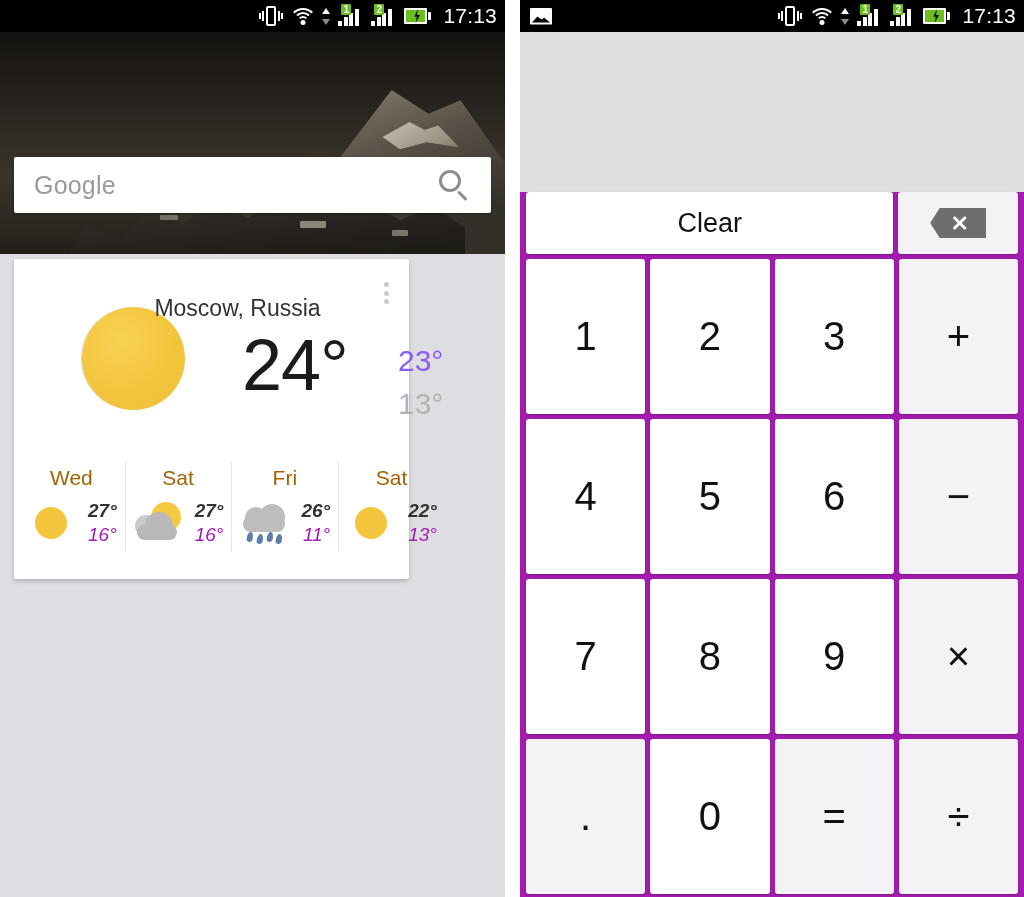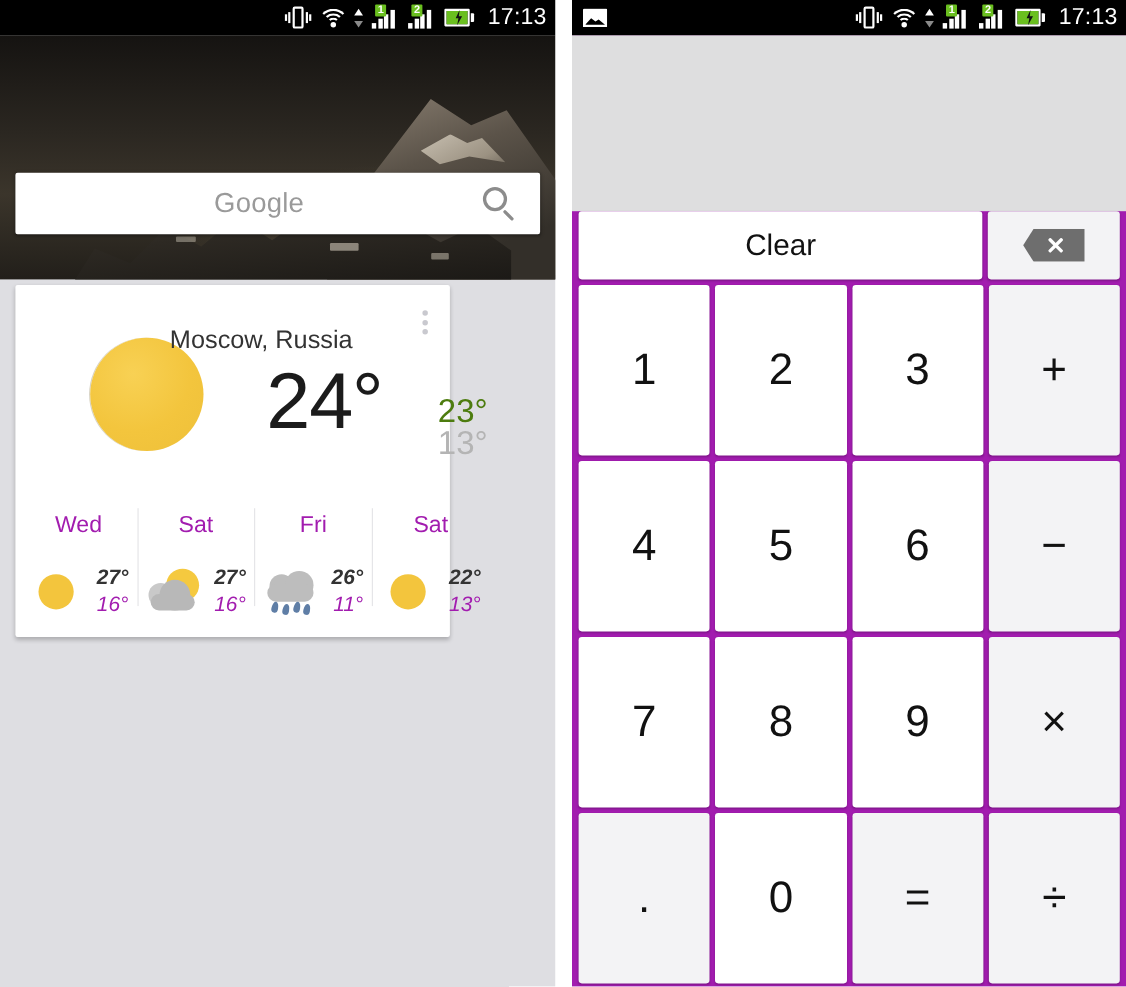--- a/index.html
+++ b/index.html
@@ -112,21 +112,21 @@
   }
   .mtn-speck{position:absolute;background:#cfc7b8;opacity:.6;border-radius:1px;}
 
   .searchbar{
     position:absolute;left:14px;right:14px;top:125px;height:56px;
     background:#ffffff;border-radius:2px;
     box-shadow:0 1px 3px rgba(0,0,0,.35);
     display:flex;align-items:center;
     padding:0 20px;box-sizing:border-box;
   }
-  .search-text{color:#9a9a9a;font-size:25px;letter-spacing:.2px;flex:1;text-align:center;}
+  .search-text{color:#9a9a9a;font-size:25px;letter-spacing:.2px;flex:1;}
   .ic-search{width:34px;height:34px;position:relative;}
   .ic-search .ring{position:absolute;left:2px;top:2px;width:22px;height:22px;border:3px solid #8c8c8c;border-radius:50%;box-sizing:border-box;}
   .ic-search .hdl{position:absolute;left:21px;top:22px;width:12px;height:3px;background:#8c8c8c;transform:rotate(45deg);transform-origin:left center;border-radius:2px;}
 
   .launcher-bg{
     position:absolute;left:0;top:250px;width:505px;height:647px;
     background:#dedee2;
   }
 
   
@@ -146,29 +146,29 @@
   }
   .w-city{
     position:absolute;left:0;right:0;top:36px;text-align:center;
     font-size:23px;color:#333333;padding-left:52px;box-sizing:border-box;
   }
   .w-temp{
     position:absolute;left:228px;top:62px;
     font-size:72px;line-height:88px;color:#1b1b1b;font-weight:300;
     letter-spacing:-1px;
   }
-  .w-hi{position:absolute;left:384px;top:99px;font-size:30px;color:#4d7c0f;}
+  .w-hi{position:absolute;left:384px;top:85px;font-size:30px;color:#8b5cf6;}
   .w-lo{position:absolute;left:384px;top:128px;font-size:30px;color:#b4b4b4;}
 
   .wcard-forecast{display:flex;height:125px;padding:0 4px 10px;box-sizing:border-box;}
   .fday{flex:1;position:relative;padding-top:12px;text-align:center;}
   .fday + .fday::before{
     content:"";position:absolute;left:0;top:8px;bottom:18px;width:1px;background:#e3e3e6;
   }
-  .fday-name{font-size:21px;color:#a21caf;margin-bottom:24px;}
+  .fday-name{font-size:21px;color:#a16207;margin-bottom:9px;}
   .fday-row{display:flex;align-items:center;justify-content:center;gap:10px;padding:0 8px;}
   .fday-temps{text-align:right;line-height:1.25;font-style:italic;}
   .fday-hi{font-size:19px;color:#333;font-weight:bold;}
   .fday-lo{font-size:19px;color:#a21caf;}
 
   .ic-w{width:52px;height:44px;position:relative;flex:none;}
   .ic-w .sun-sm{position:absolute;left:9px;top:6px;width:32px;height:32px;border-radius:50%;background:#f3c53d;}
   .ic-w.partly .sun-sm{left:18px;top:1px;width:30px;height:30px;background:#f5c93f;}
   .ic-w .cloud{position:absolute;border-radius:50%;background:#b6b6b6;}
   .ic-w.partly .c1{left:2px;top:14px;width:22px;height:22px;background:#c9c9c9;}

